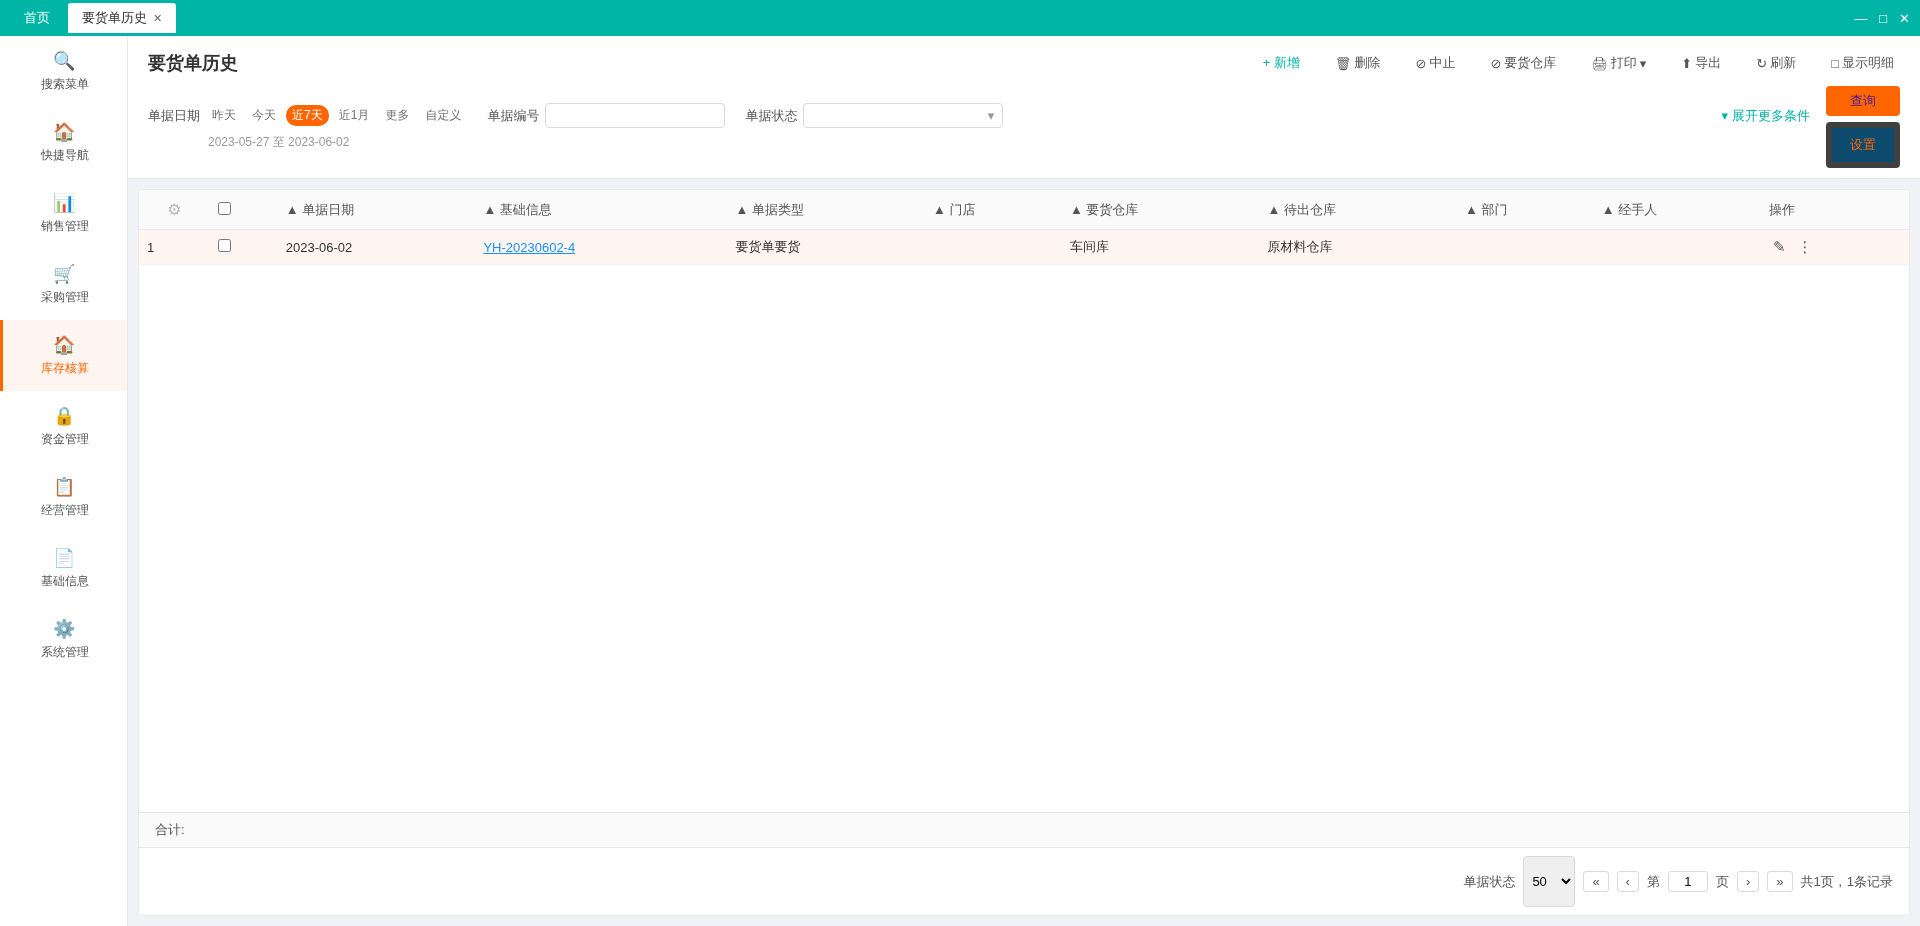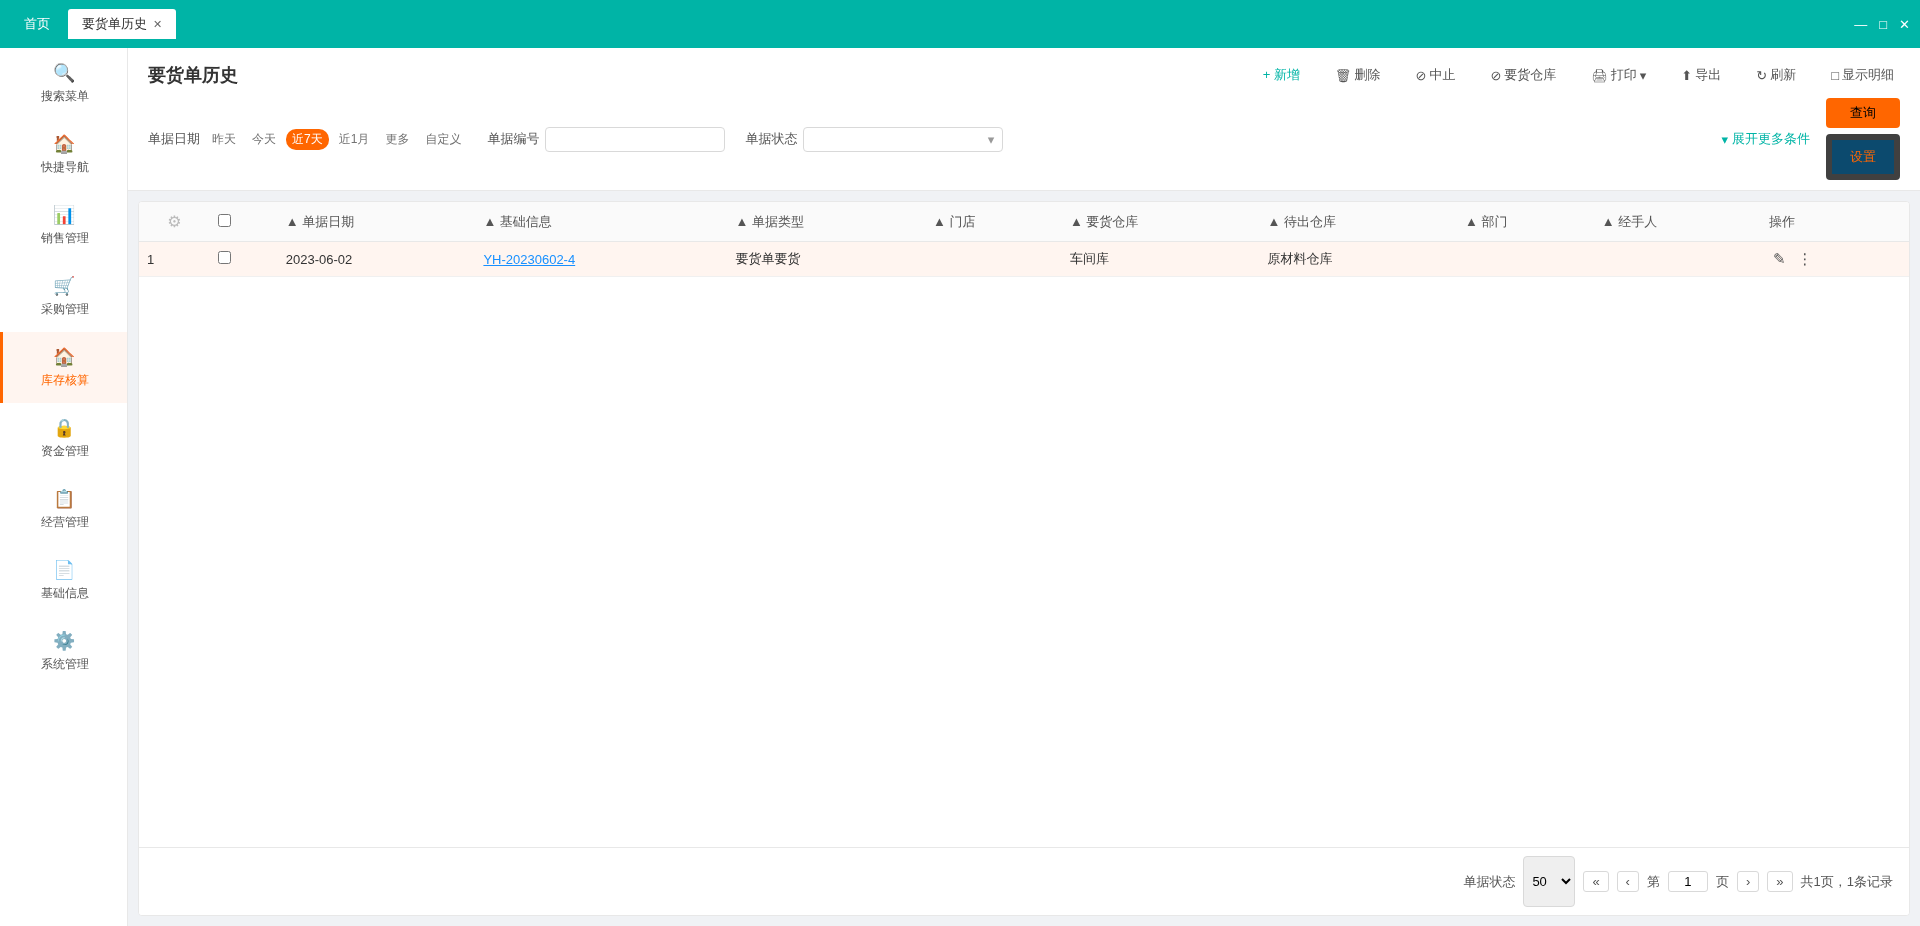--- a/index.html
+++ b/index.html
@@ -1,20 +1,20 @@
 <!DOCTYPE html>
 <html><head>
   <meta charset="utf-8">
   <style>
     * { box-sizing: border-box; margin: 0; padding: 0; font-family: 'Microsoft YaHei', Arial, sans-serif; }
     body { width: 1920px; height: 926px; overflow: hidden; display: flex; flex-direction: column; }
 
     
     .top-bar {
-      height: 48px;
+      height: 36px;
       background: #00b4a6;
       display: flex;
       align-items: center;
       padding: 0 10px;
       gap: 4px;
       flex-shrink: 0;
     }
     .top-bar-tab {
       display: flex;
       align-items: center;
@@ -172,21 +172,21 @@
       gap: 4px;
       font-size: 13px;
       color: #00b4a6;
       cursor: pointer;
       margin-left: auto;
     }
 
     
     .query-btn {
       background: #f60;
-      color: #000000;
+      color: #4c1d95;
       border: none;
       border-radius: 4px;
       padding: 6px 18px;
       font-size: 13px;
       cursor: pointer;
     }
     .set-btn {
       background: #0c4a6e;
       color: #f60;
       border: 6px solid #404040;
@@ -410,20 +410,21 @@
               <div class="filter-select-wrapper">
                 <span style="flex:1;"></span>
                 <span>▾</span>
               </div>
             </div>
             <div class="expand-more">
               <span>▾</span>
               <span>展开更多条件</span>
             </div>
           </div>
+          <div style="font-size:12px; color:#999; padding-left:60px;">2023-05-27 至 2023-06-02</div>
         </div>
 
         <div style="display:flex; flex-direction:column; gap:6px;">
           <button class="query-btn">查询</button>
           <button class="set-btn">设置</button>
         </div>
       </div>
     </div>
 
     <div class="table-area">
@@ -484,20 +485,23 @@
               <td></td>
               <td>
                 <span class="op-icon">✎</span>
                 <span class="op-icon">⋮</span>
               </td>
             </tr>
           </tbody>
         </table>
       </div>
 
+      <div class="table-footer">
+        <span>合计:</span>
+      </div>
 
       <div class="pagination-bar">
         <span>单据状态</span>
         <select>
           <option>50</option>
           <option>10</option>
           <option>20</option>
           <option>100</option>
         </select>
         <button class="page-btn">«</button>

